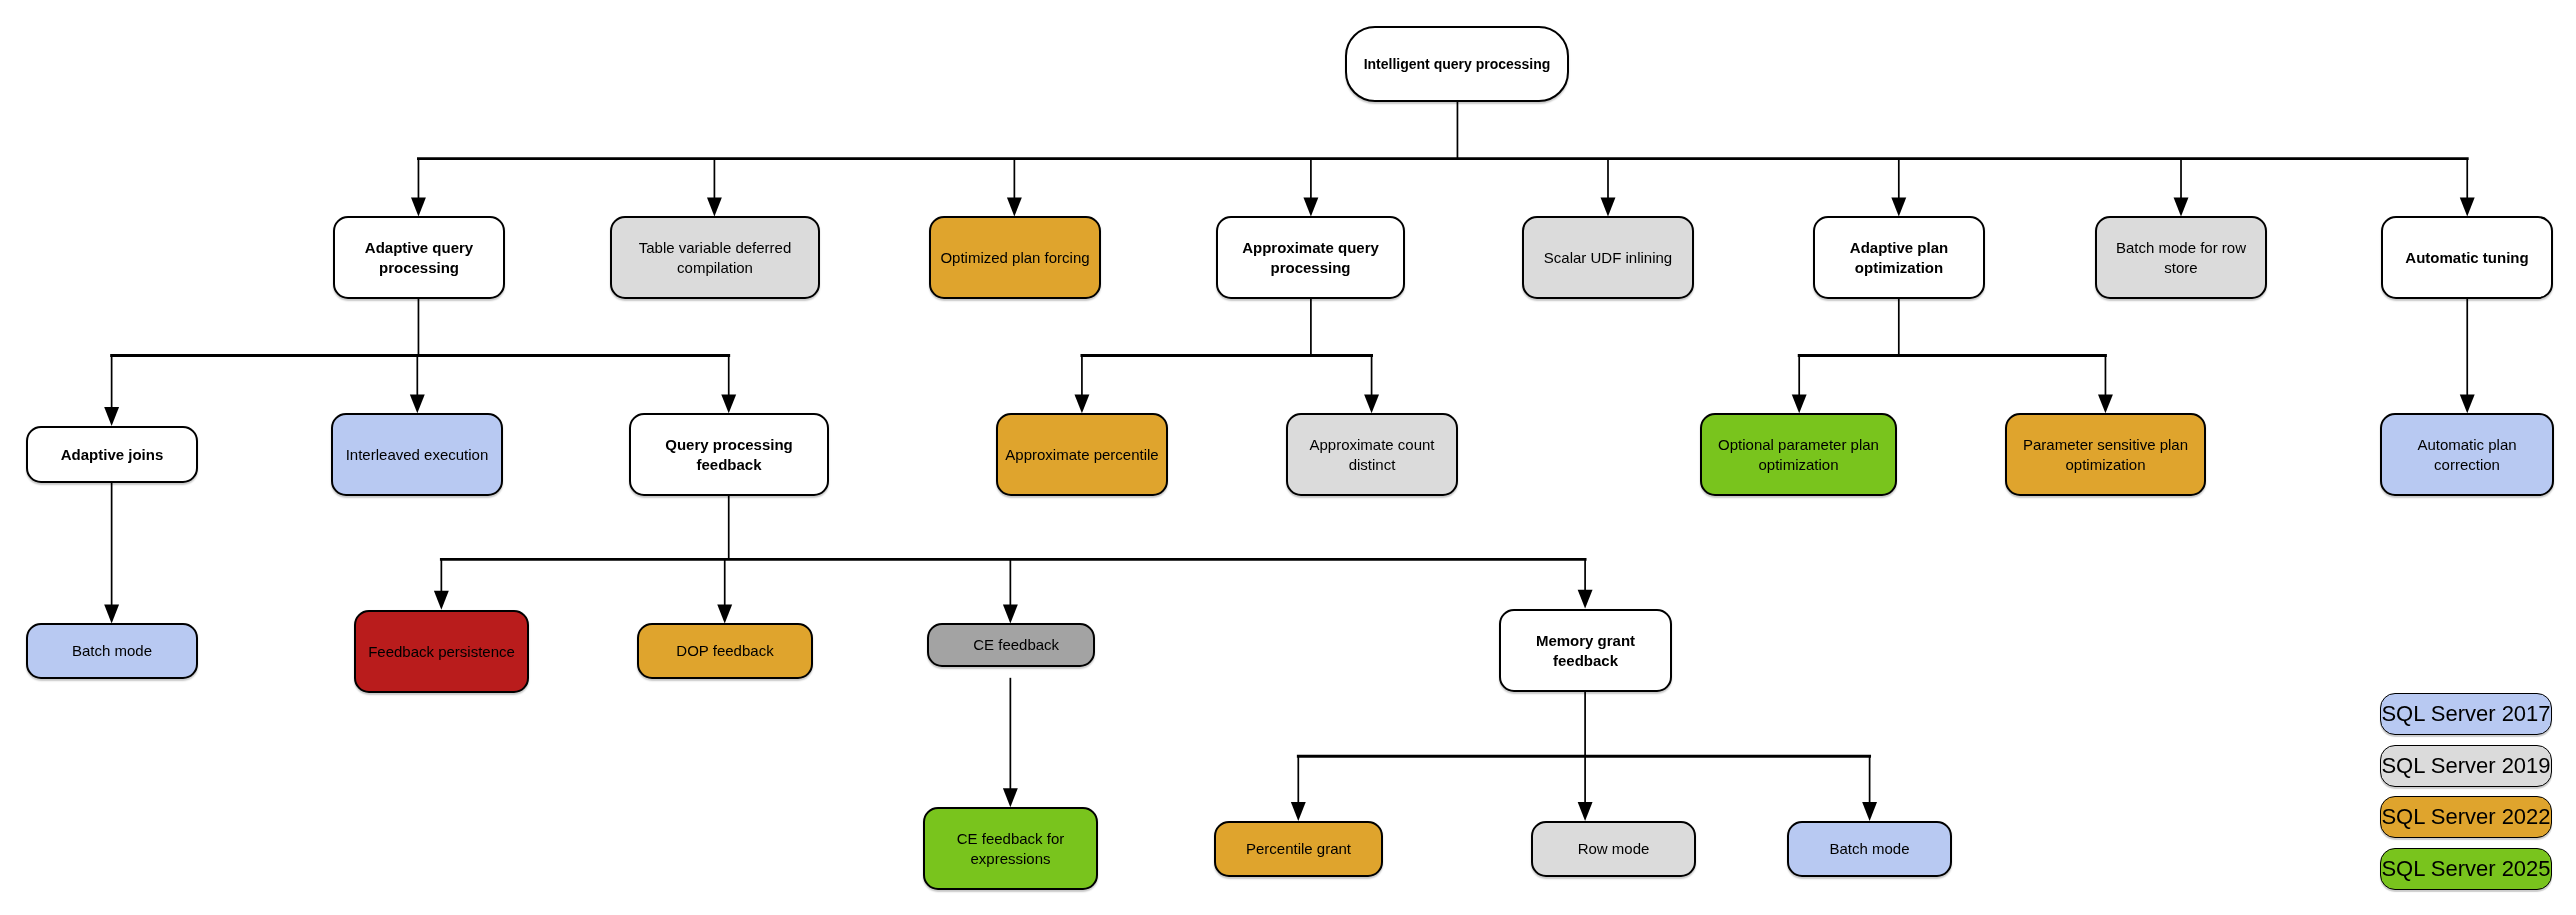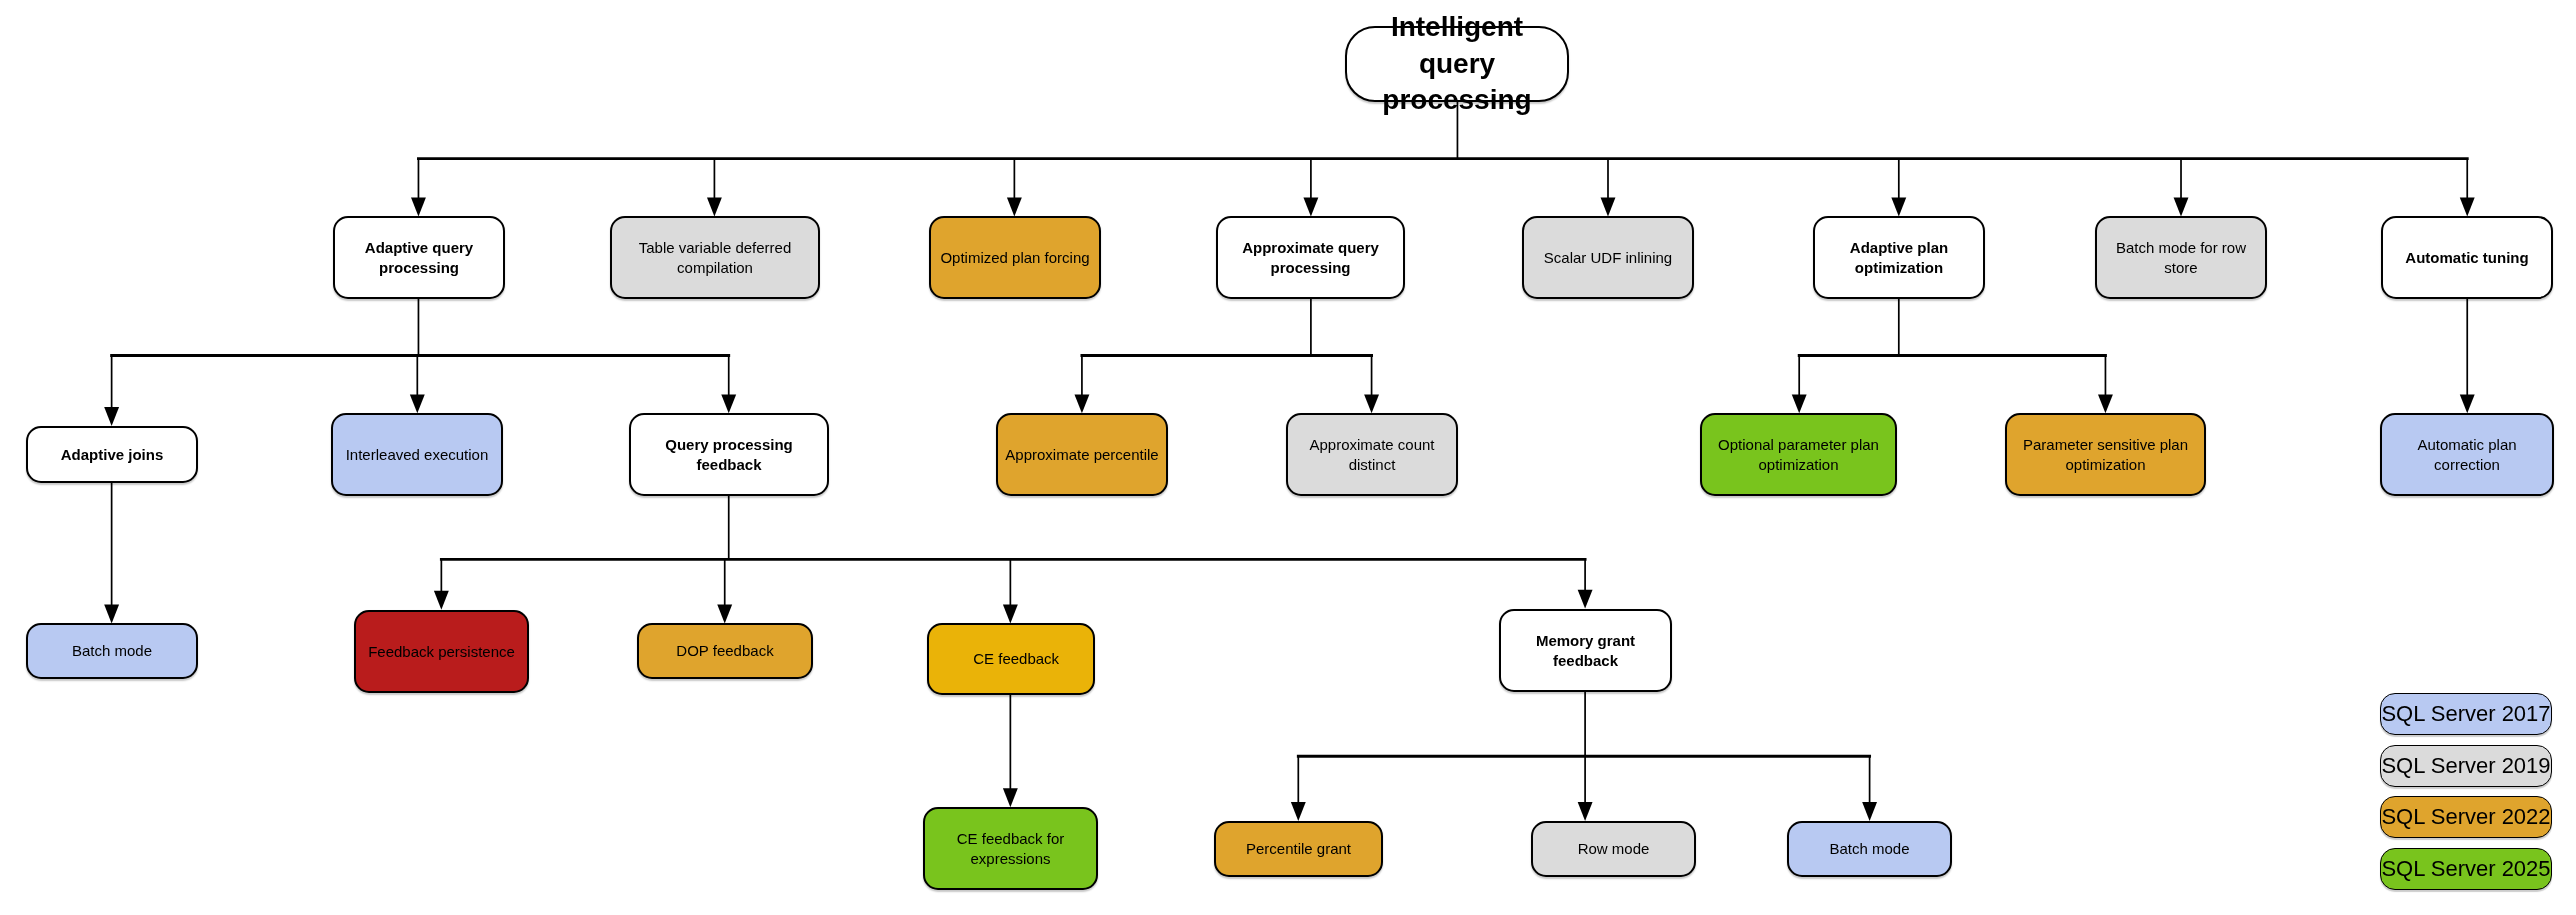--- a/index.html
+++ b/index.html
@@ -25,21 +25,21 @@
     align-items:center;
     justify-content:center;
     text-align:center;
     font-size:15px;
     line-height:1.3;
     color:#000000;
     padding:2.3px 5.7px;
     box-shadow:0 1.7px 1.7px rgba(0,0,0,0.22);
   }
   .node.bold{font-weight:bold;}
-  .node.root{font-size:28px;border-radius:30px;}
+  .node.root{font-size:14px;border-radius:30px;}
   .legend-item{
     position:absolute;
     box-sizing:border-box;
     border:1.7px solid #000000;
     border-radius:15px;
     display:flex;
     align-items:center;
     justify-content:center;
     text-align:center;
     font-size:22px;
@@ -187,21 +187,21 @@
       </div>
       <div class="node" style="left: 26px; top: 623px; width: 172px; height: 56px; background: rgb(184, 201, 242);">
         <span>Batch mode</span>
       </div>
       <div class="node" style="left: 354px; top: 610px; width: 175px; height: 83px; background: #b91c1c;">
         <span>Feedback persistence</span>
       </div>
       <div class="node" style="left: 637px; top: 623px; width: 176px; height: 56px; background: rgb(223, 164, 45); text-align: right;">
         <span>DOP feedback</span>
       </div>
-      <div class="node" style="left: 927px; top: 623px; width: 168px; height: 72px; background: #eab308; padding-left: 16px;">
+      <div class="node" style="left: 927px; top: 623px; width: 168px; height: 44px; background: #a3a3a3; padding-left: 16px;">
         <span>CE feedback</span>
       </div>
       <div class="node bold" style="left: 1499px; top: 609px; width: 173px; height: 83px; background: rgb(255, 255, 255);">
         <span>Memory grant feedback</span>
       </div>
       <div class="node" style="left: 923px; top: 807px; width: 175px; height: 83px; background: rgb(121, 196, 29);">
         <span>CE feedback for expressions</span>
       </div>
       <div class="node" style="left: 1214px; top: 821px; width: 169px; height: 56px; background: rgb(223, 164, 45);">
         <span>Percentile grant</span>

